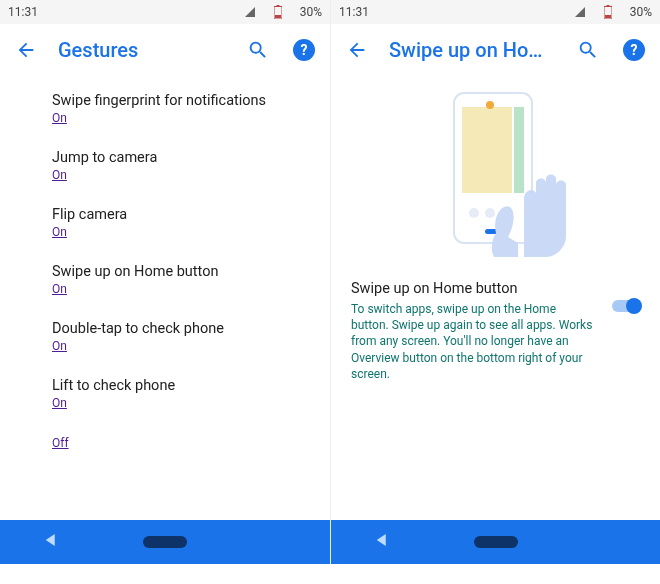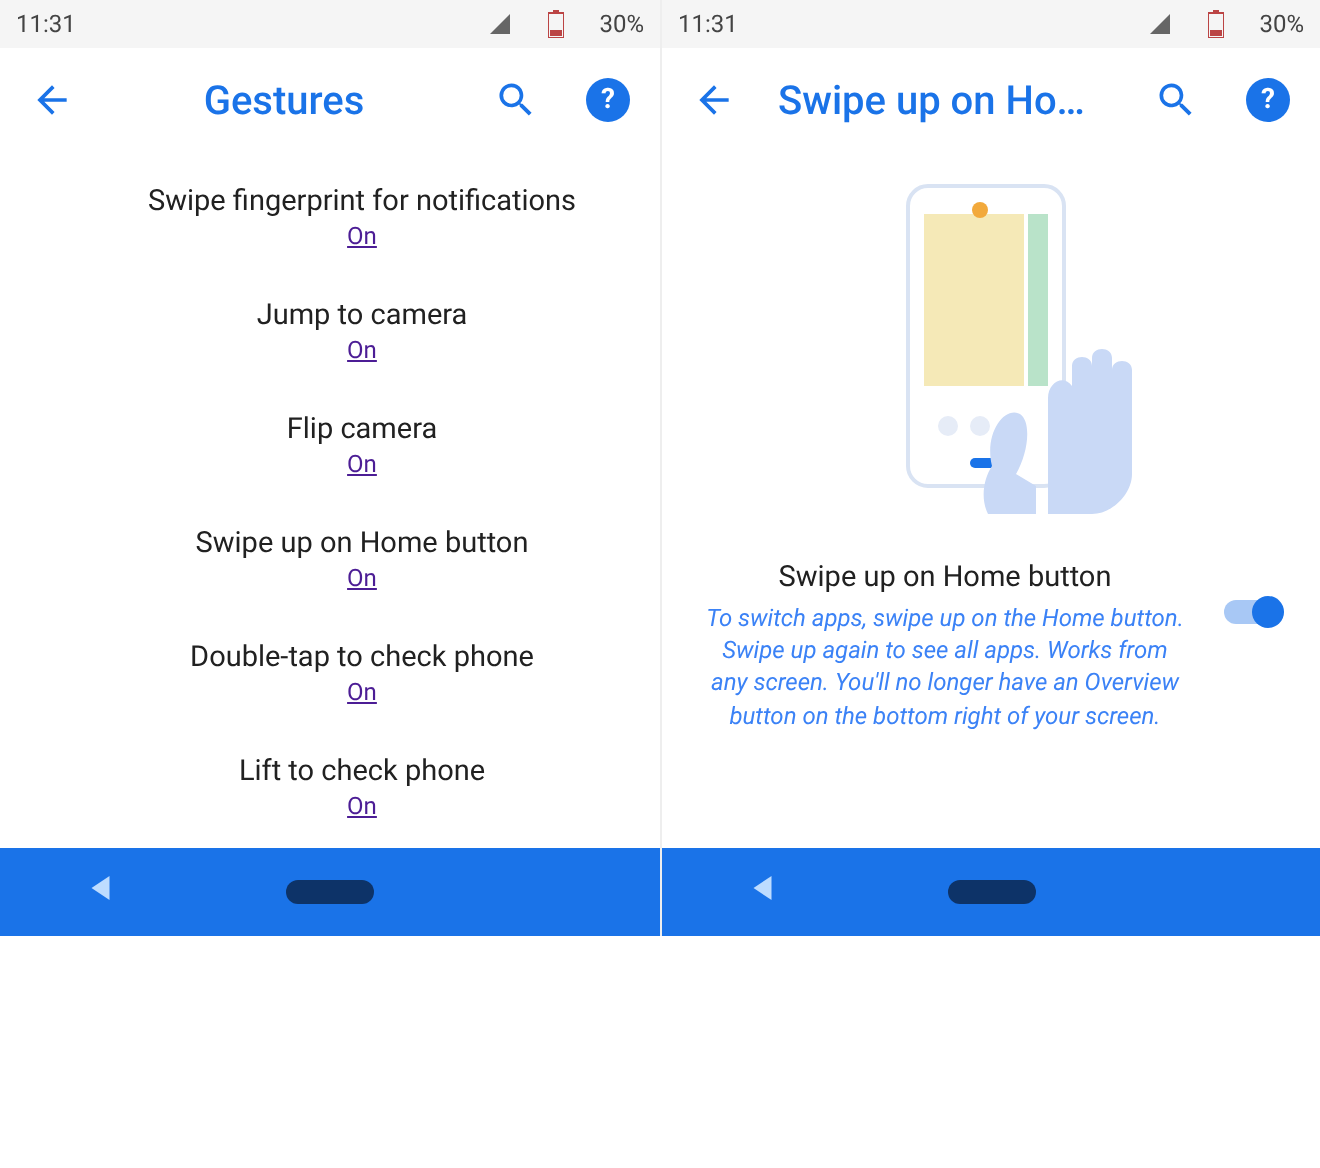--- a/index.html
+++ b/index.html
@@ -6,26 +6,25 @@
   body {
     font-family: Roboto, "Segoe UI", Arial, sans-serif;
     background: #fff;
     width: 660px;
     height: 584px;
     display: flex;
     overflow: hidden;
   }
   .screen {
     width: 330px;
-    height: 468px;
+    height: 564px;
     display: flex;
     flex-direction: column;
     background: #fff;
     position: relative;
-    text-align: center;
   }
   .screen + .screen { border-left: 1px solid #eee; }
 
   
   .status-bar {
     height: 24px;
     background: #f5f5f5;
     display: flex;
     align-items: center;
     justify-content: space-between;
@@ -68,21 +67,21 @@
     background: #1a73e8;
     color: #fff;
     display: inline-flex;
     align-items: center;
     justify-content: center;
     font-weight: 700;
     font-size: 14px;
   }
 
   
-  .list { flex: 1; padding: 4px 12px; overflow: hidden; }
+  .list { flex: 1; padding: 4px 0; overflow: hidden; }
   .list-item {
     padding: 12px 20px 12px 52px;
     cursor: pointer;
   }
   .list-item .item-title {
     font-size: 14.5px;
     color: #212121;
   }
   .list-item .item-sub {
     font-size: 12px;
@@ -106,23 +105,22 @@
     gap: 12px;
   }
   .detail-text { flex: 1; padding-right: 4px; }
   .detail-title {
     font-size: 14.5px;
     color: #212121;
     margin-bottom: 4px;
   }
   .detail-desc {
     font-size: 12px;
-    color: #3b82f6;
+    color: #0f766e;
     line-height: 1.35;
-    font-style: italic;
   }
   .switch {
     width: 32px; height: 16px;
     margin-top: 18px;
     display: inline-flex;
     cursor: pointer;
     position: relative;
     flex-shrink: 0;
   }
   .switch-track {

